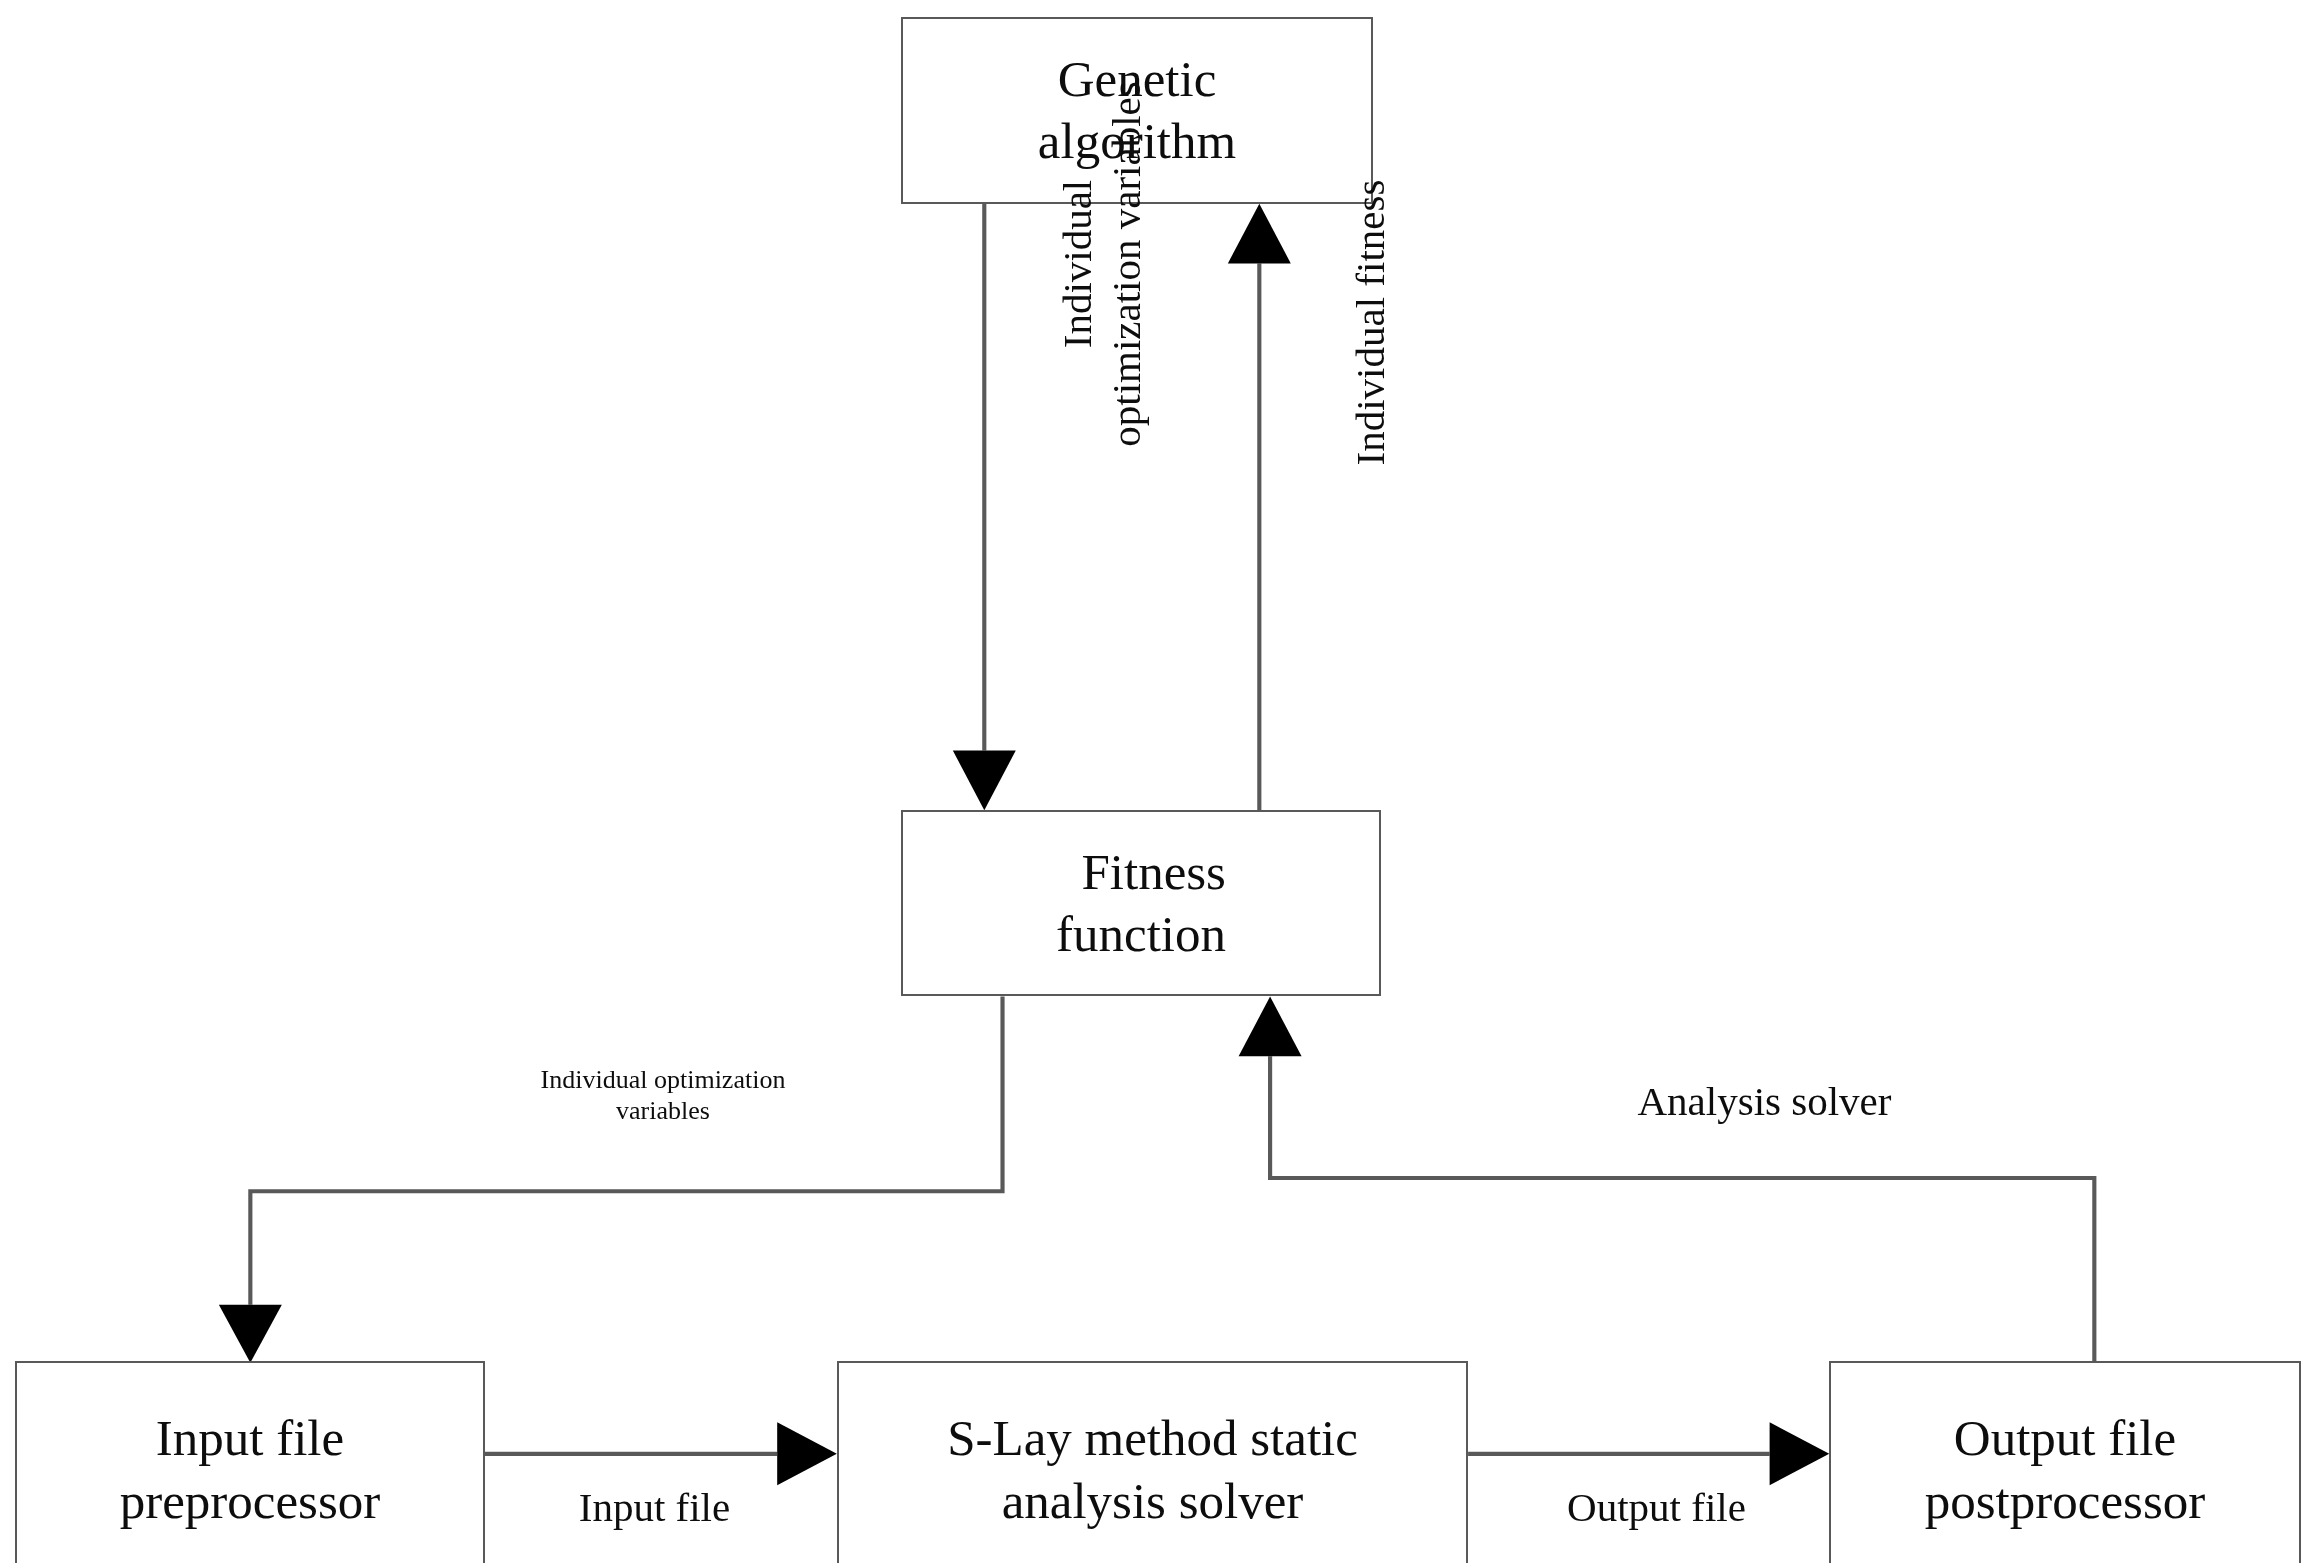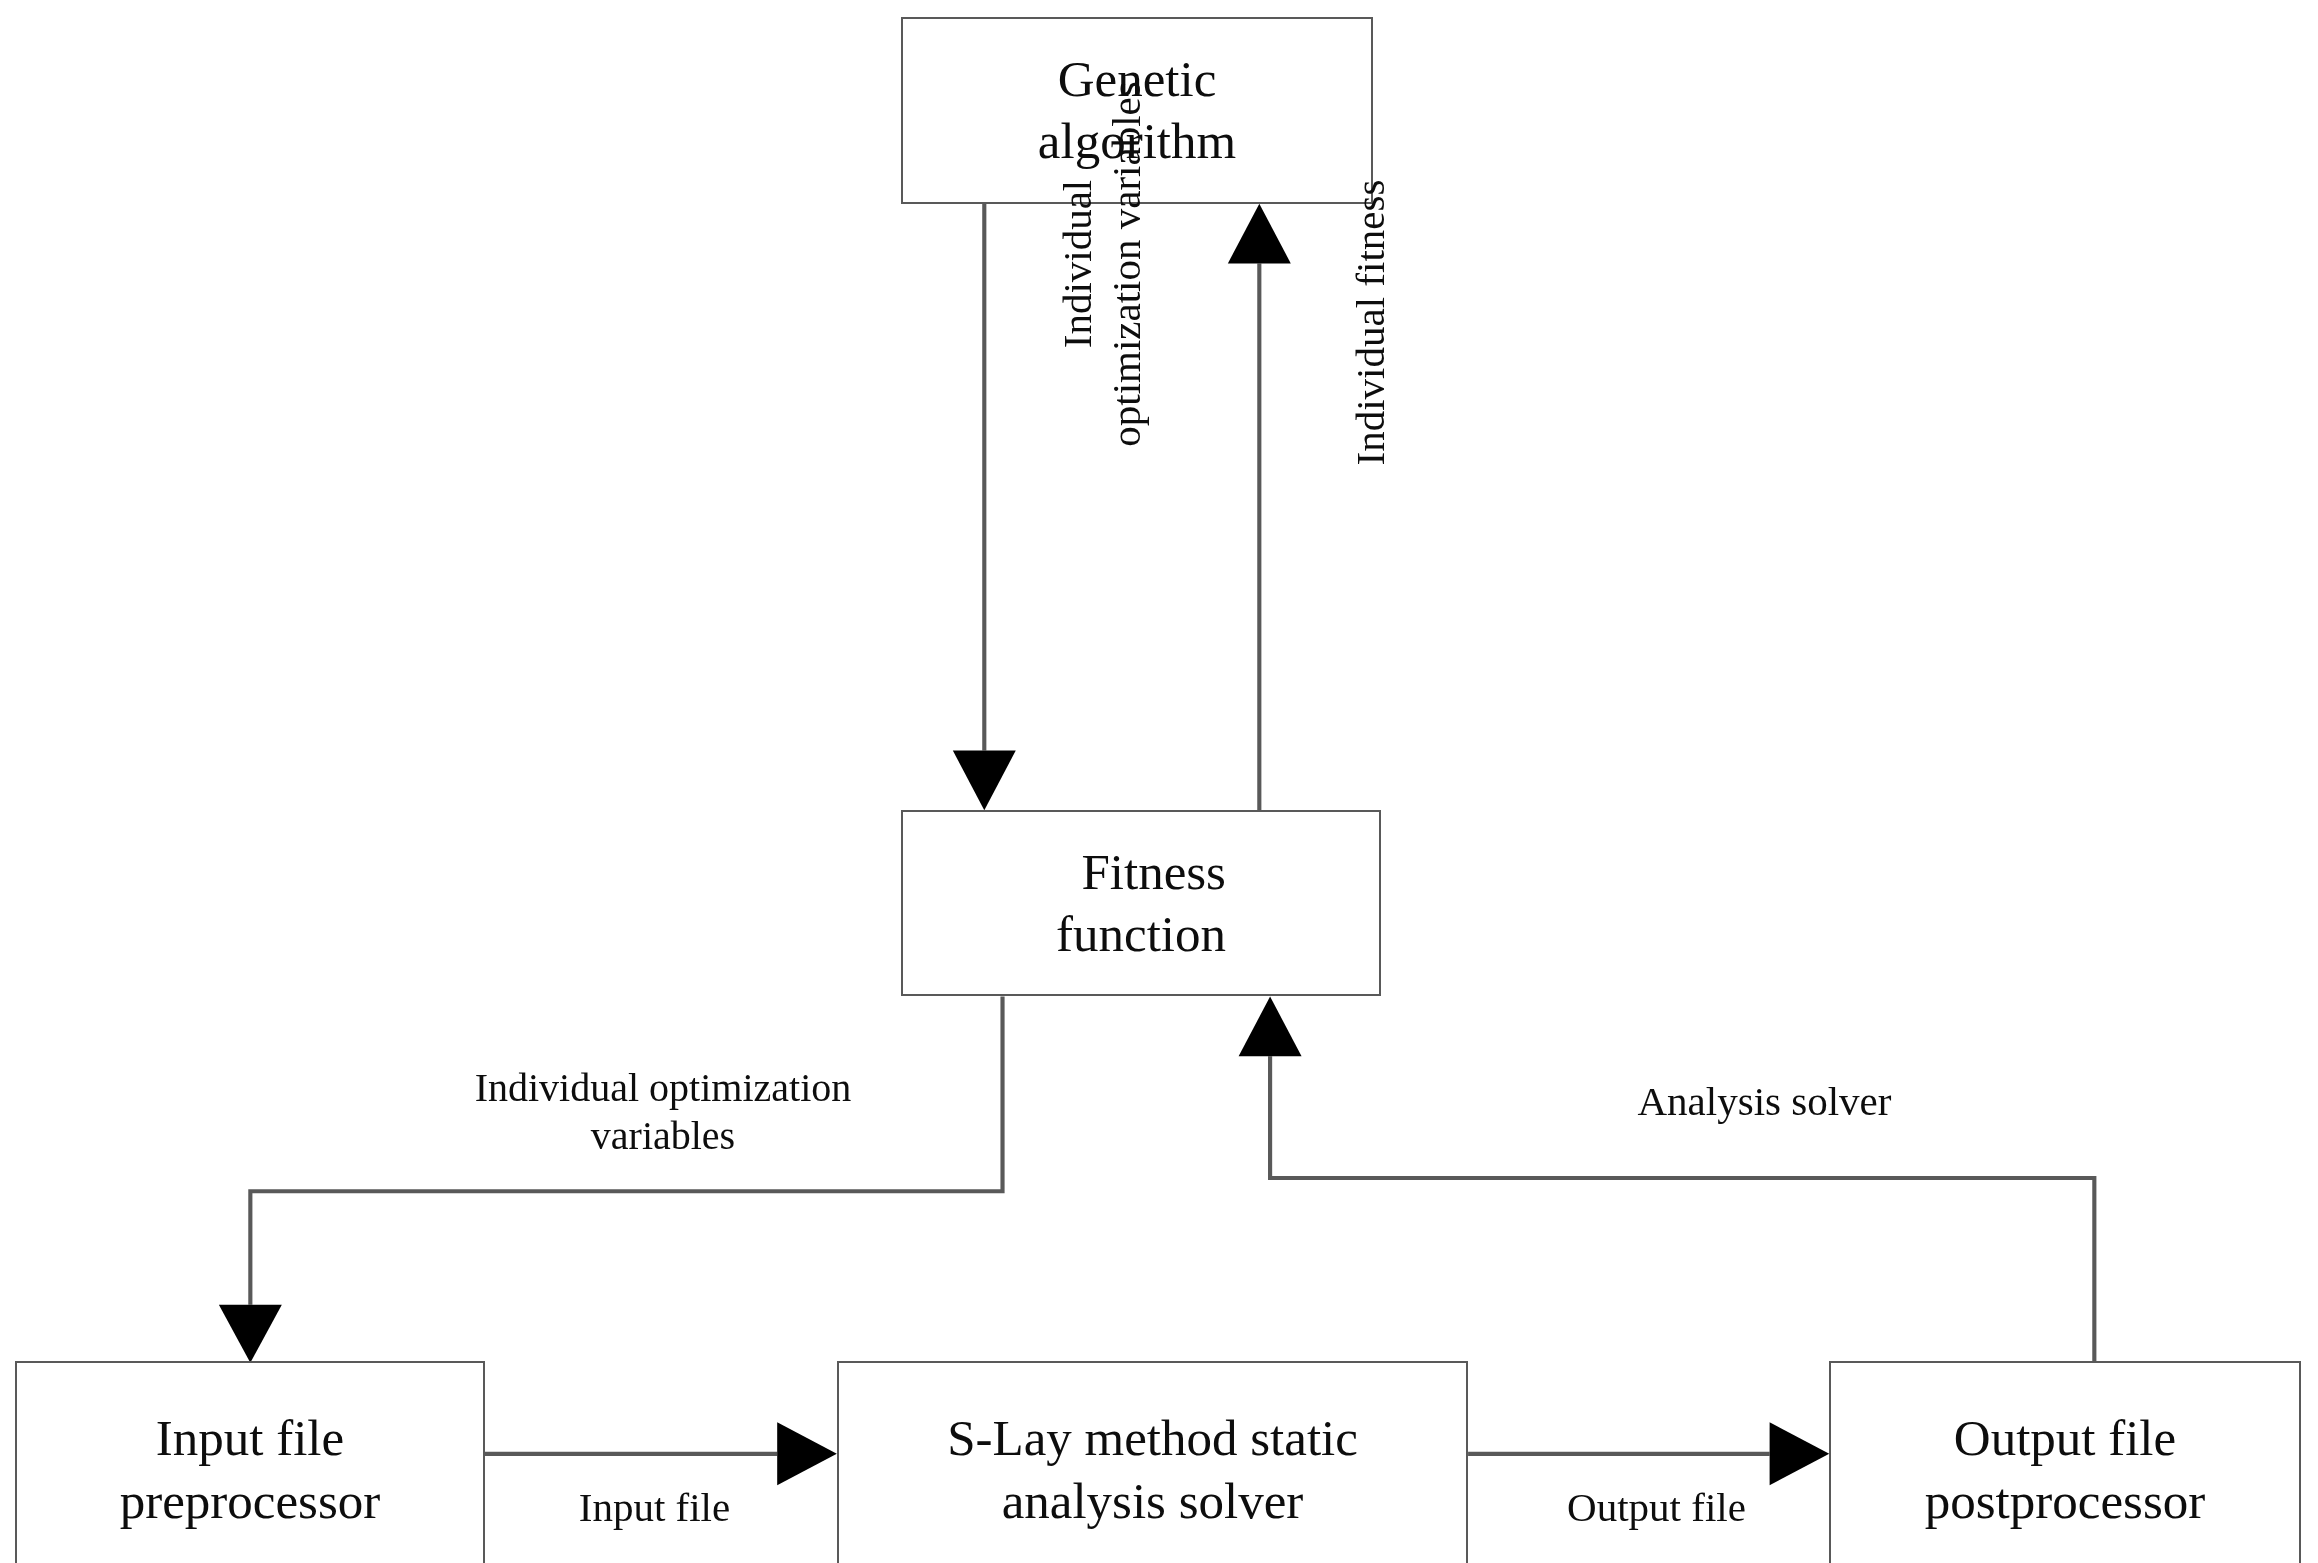--- a/index.html
+++ b/index.html
@@ -66,21 +66,21 @@
   }
   #label-individual-fitness-vertical {
     left: 1156px; top: 298px; width: 431px; height: 50px;
     font-size: 41px;
     transform: rotate(-90deg);
     transform-origin: 215px 25px;
     text-align: center;
   }
   #label-individual-opt-vars {
     left: 315px; top: 1064px; width: 696px;
-    font-size: 40px;
+    font-size: 26px;
   }
   #label-analysis-results {
     left: 1491px; top: 1077px; width: 547px;
     font-size: 41px;
   }
   #label-input-file {
     left: 497px; top: 1483px; width: 315px;
     font-size: 41px;
   }
   #label-output-file {

